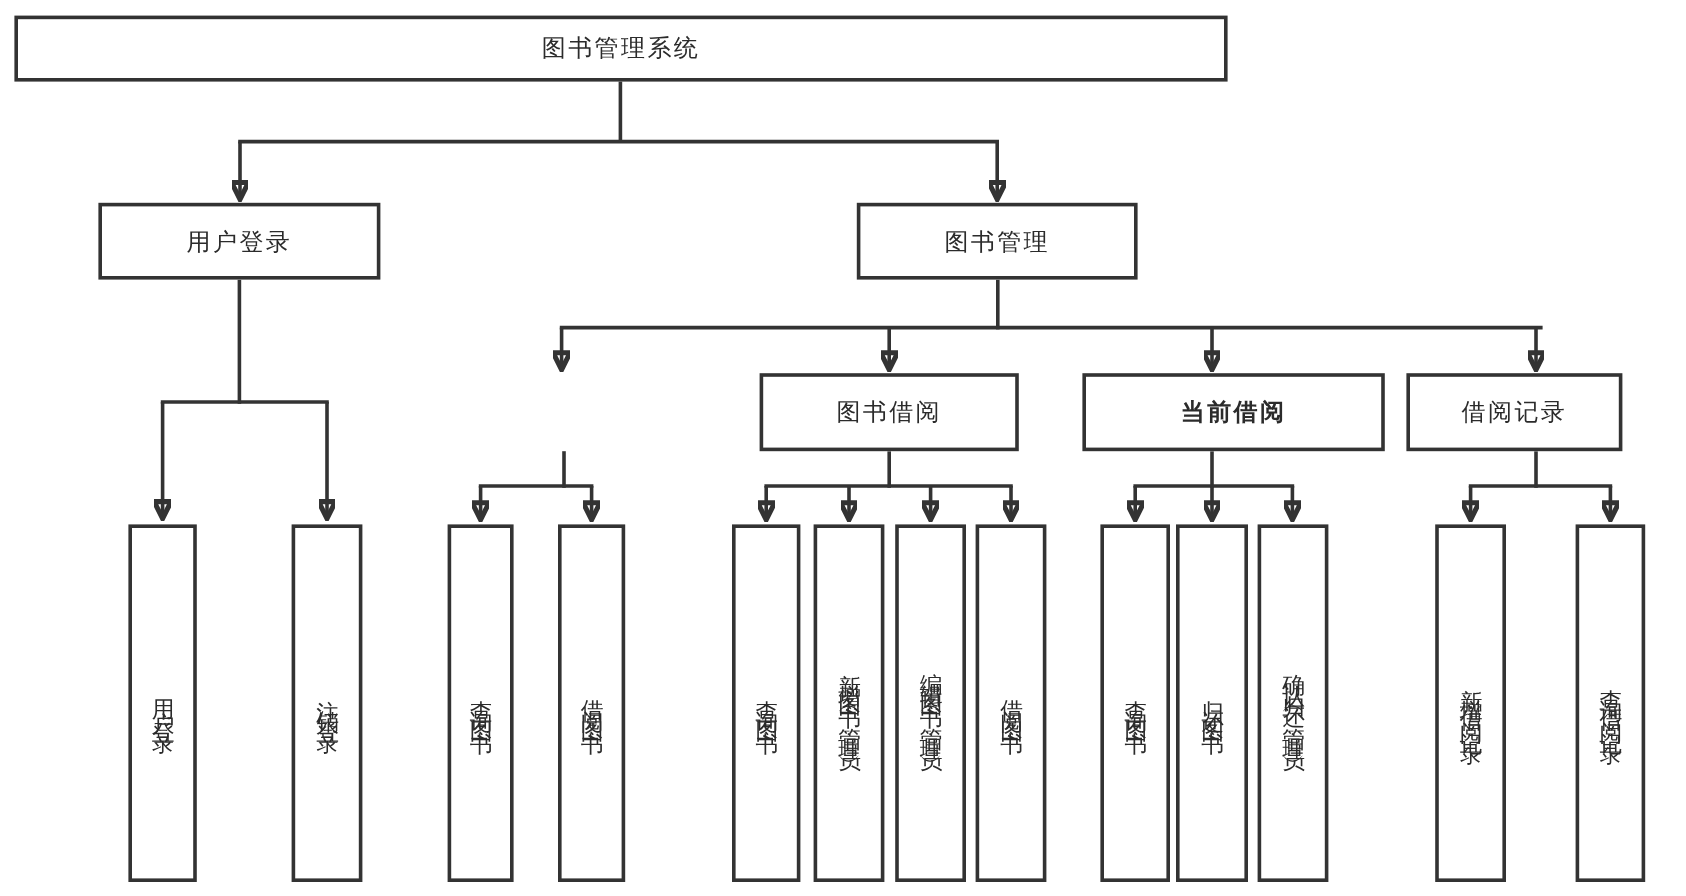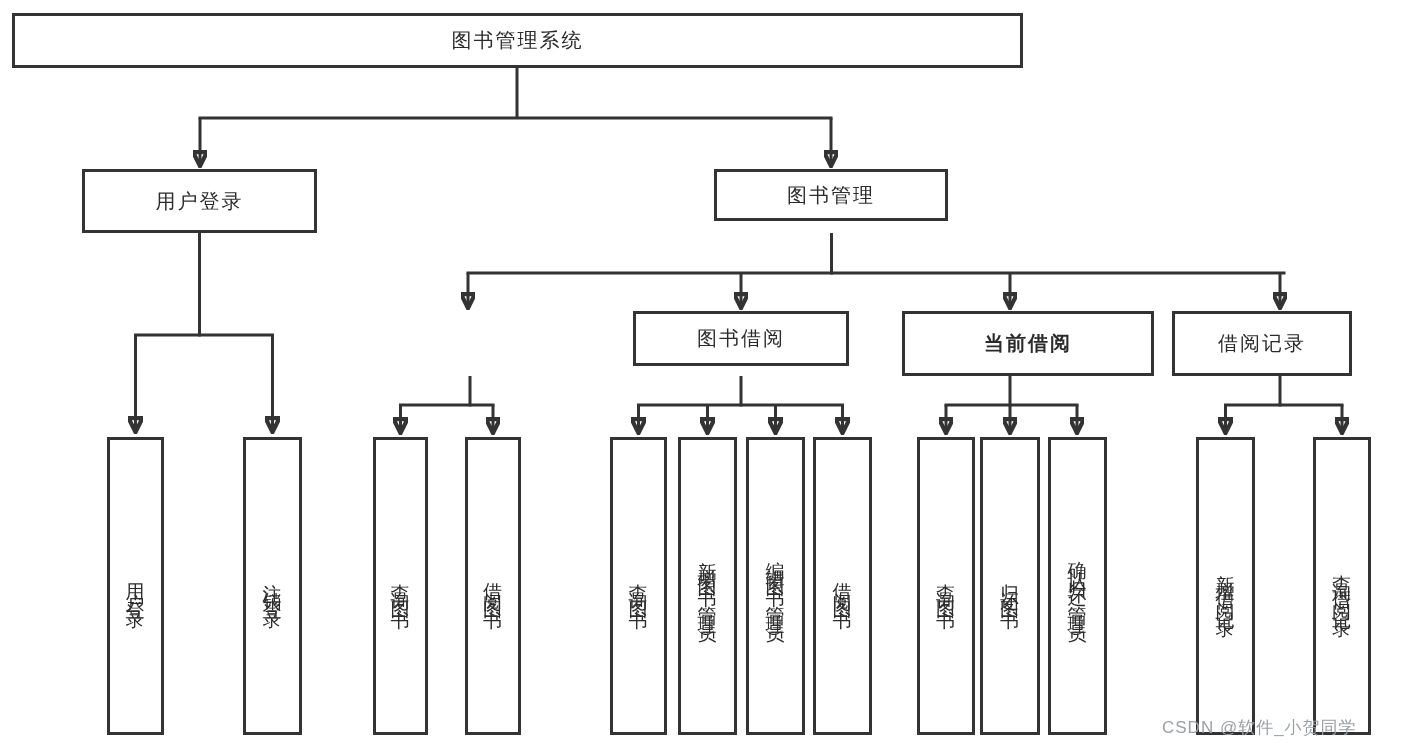--- a/index.html
+++ b/index.html
@@ -118,23 +118,23 @@
 
     <path d="M1280 376 V406.5"></path>
     <path d="M1224 405 H1343.5"></path>
     <path d="M1225.5 405 V431" marker-end="url(#arr)"></path>
     <path d="M1342 405 V431" marker-end="url(#arr)"></path>
   </svg>
 
   <div class="hbox" style="left:12px; top:13px; width:1011px; height:55px;">图书管理系统</div>
 
   <div class="hbox" style="left:82px; top:169px; width:235px; height:64px;">用户登录</div>
-  <div class="hbox" style="left:714px; top:169px; width:234px; height:52px;">图书管理</div>
+  <div class="hbox" style="left:714px; top:169px; width:234px; height:64px;">图书管理</div>
 
-  <div class="hbox" style="left:633px; top:311px; width:216px; height:55px;">图书借阅</div>
+  <div class="hbox" style="left:633px; top:311px; width:216px; height:65px;">图书借阅</div>
   <div class="hbox" style="left:902px; top:311px; width:252px; height:65px;font-weight:bold;">当前借阅</div>
   <div class="hbox" style="left:1172px; top:311px; width:180px; height:65px;">借阅记录</div>
 
   <div class="vbox" style="left:107px; width:57px;">
     <span class="vlabel">用户登录</span>
   </div>
   <div class="vbox" style="left:243px; width:59px;">
     <span class="vlabel">注销登录</span>
   </div>
 
@@ -168,15 +168,14 @@
     <span class="vlabel">确认归还（管理员）</span>
   </div>
 
   <div class="vbox" style="left:1196px; width:59px;">
     <span class="vlabel">新增借阅记录</span>
   </div>
   <div class="vbox" style="left:1313px; width:58px;">
     <span class="vlabel">查询借阅记录</span>
   </div>
 
-  <div class="watermark">CSDN @软件_小贺同学</div>
 
 </div>
 
 </body></html>

